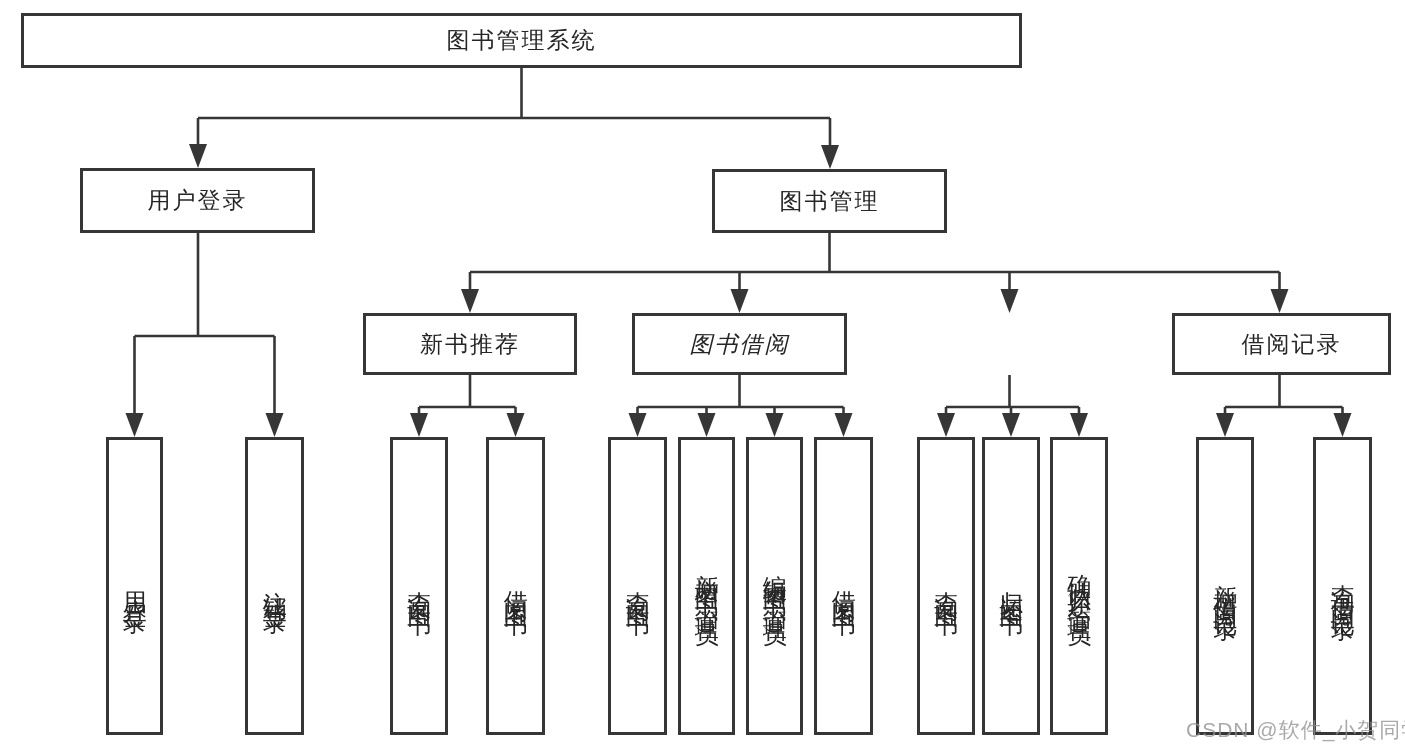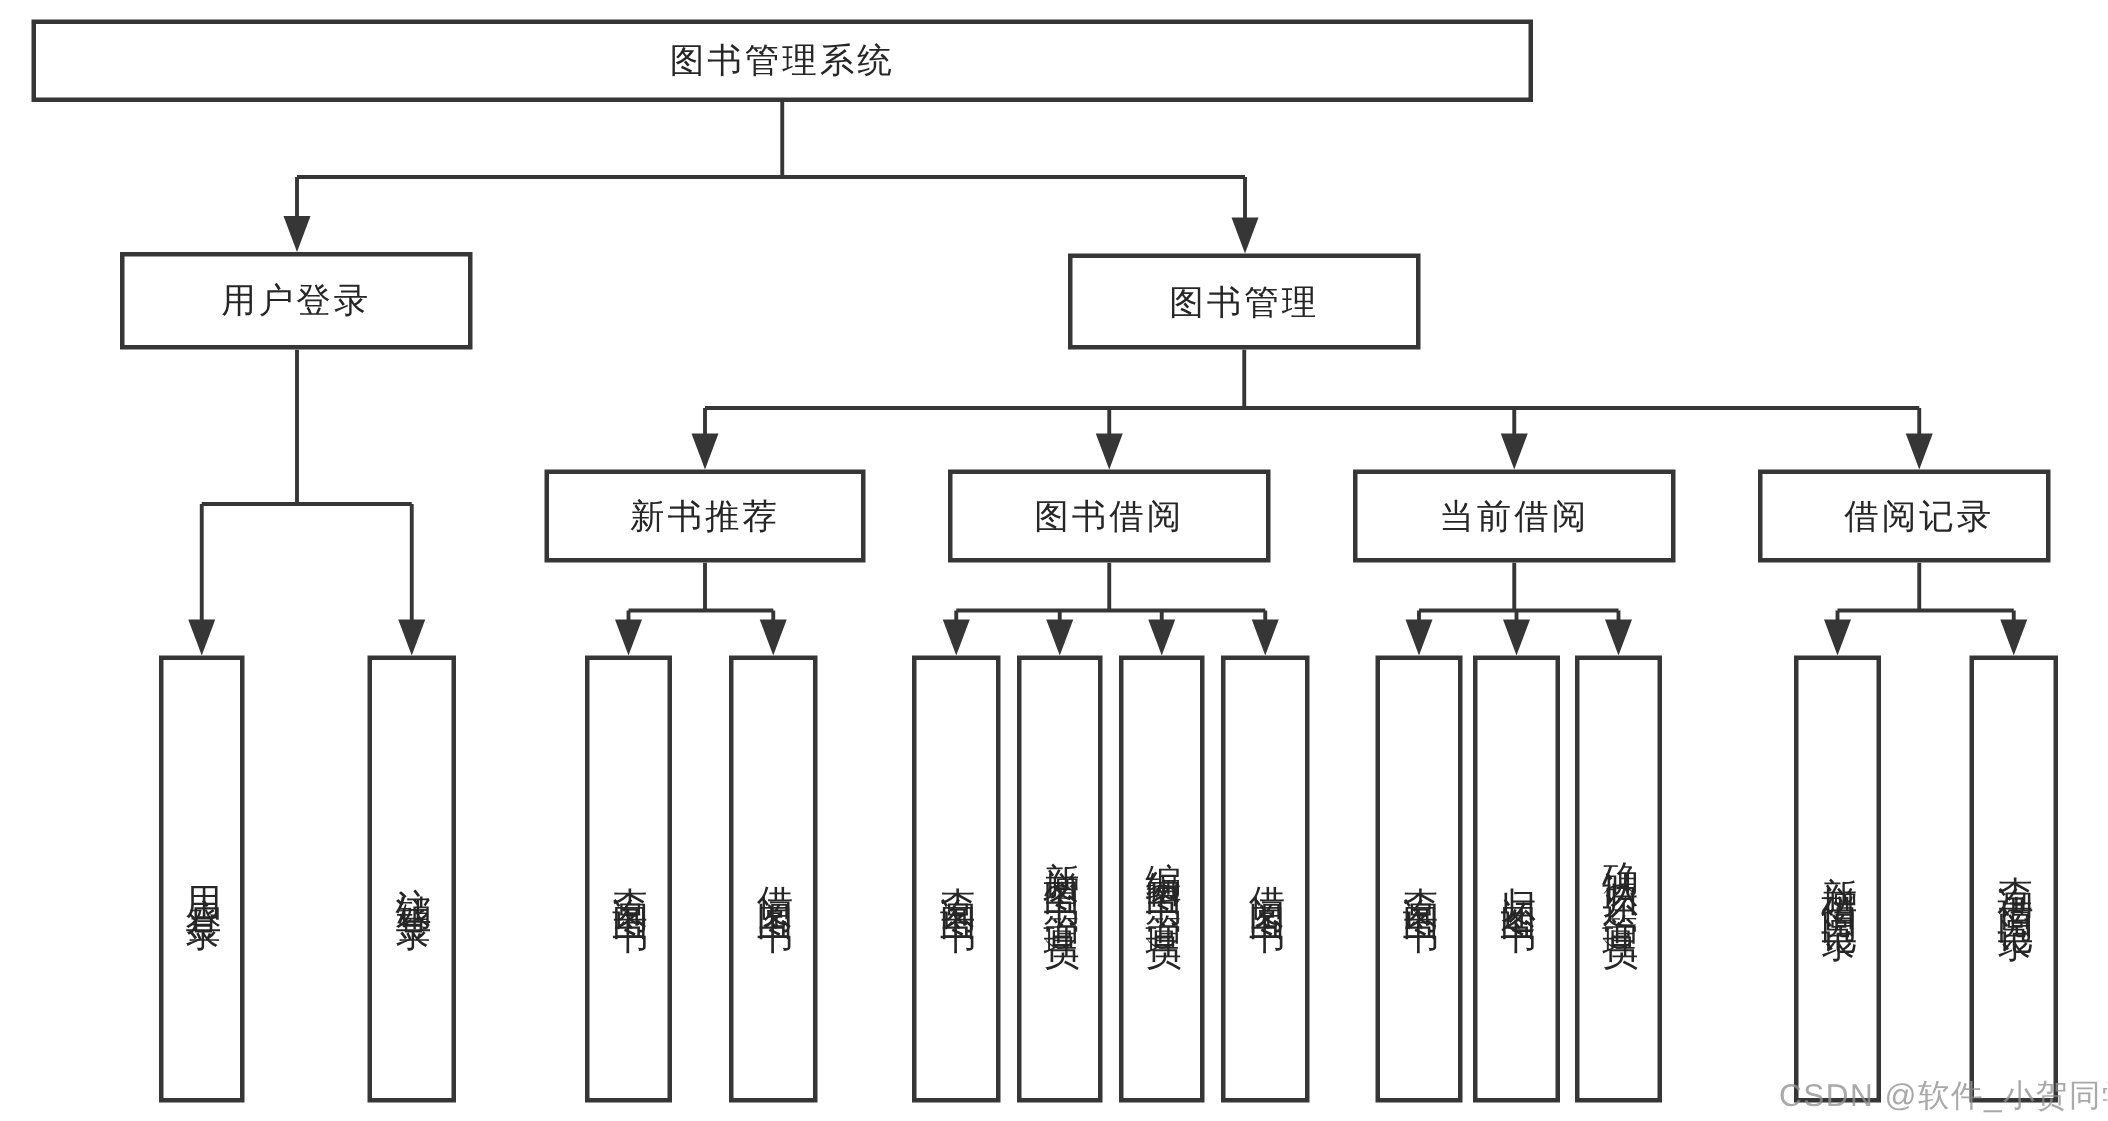--- a/index.html
+++ b/index.html
@@ -130,27 +130,24 @@
   <div class="node" style="left:80px; top:168px; width:235px; height:65px;">
     <span class="h-label">用户登录</span>
   </div>
   <div class="node" style="left:363px; top:313px; width:214px; height:62px;">
     <span class="h-label">新书推荐</span>
   </div>
 
   <div class="node" style="left:712px; top:169px; width:235px; height:64px;">
     <span class="h-label">图书管理</span>
   </div>
-  <div class="node" style="left:632px; top:313px; width:215px; height:62px;">
+  <div class="node" style="left:632px; top:313px; width:215px; height:62px;font-style:italic;">
     <span class="h-label">图书借阅</span>
   </div>
-  <div class="node" style="left:902px; top:313px; width:215px; height:62px;">
-    <span class="h-label">当前借阅</span>
-  </div>
-  <div class="node" style="left:1172px; top:313px; width:195px; height:62px;padding-left:20px;">
+  <div class="node" style="left:1172px; top:313px; width:219px; height:62px;padding-left:20px;">
     <span class="h-label">借阅记录</span>
   </div>
 
   <div class="node leaf" style="left:106px; width:57px;">
     <span class="v-label">用户登录</span>
   </div>
   <div class="node leaf" style="left:245px; width:59px;">
     <span class="v-label">注销登录</span>
   </div>
 

